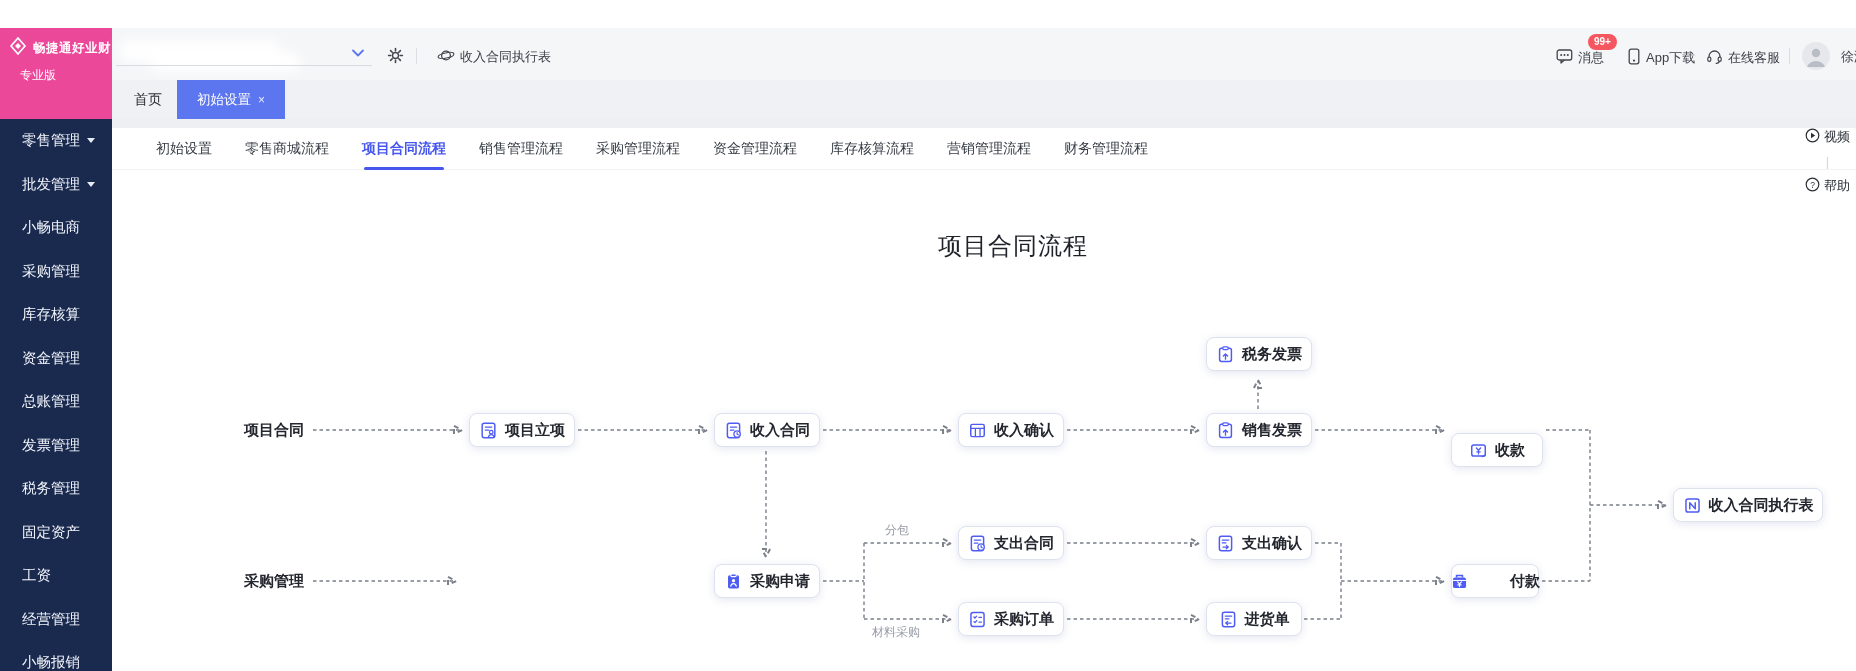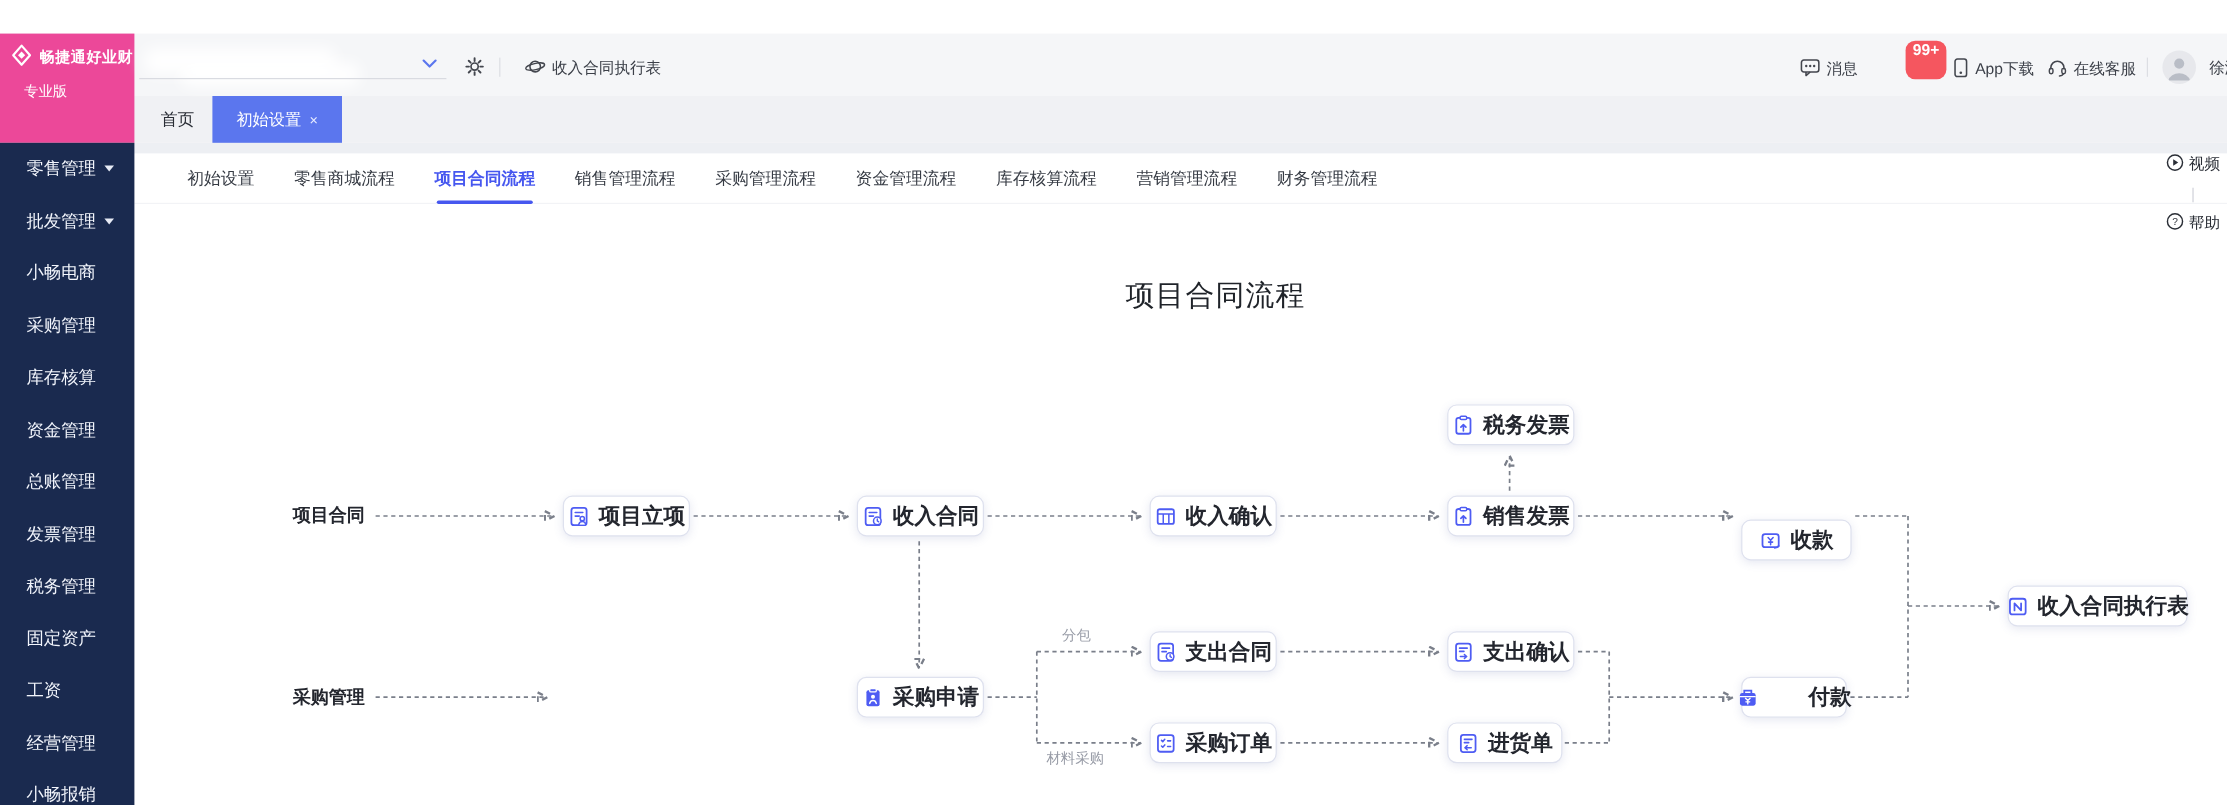--- a/index.html
+++ b/index.html
@@ -16,21 +16,21 @@
   .logo-box { position:absolute; left:0; top:28px; width:112px; height:91px; background:#ec4899; z-index:5; }
   .logo-row { display:flex; align-items:center; gap:5px; padding:8px 0 0 8px; }
   .logo-brand { color:#fff; font-size:12.5px; font-weight:bold; letter-spacing:.5px; white-space:nowrap; }
   .logo-edition { color:#fff; font-size:12px; padding:7px 0 0 20px; }
 
   .redact { position:absolute; background:rgba(255,255,255,.95); filter:blur(6px); border-radius:8px; z-index:6; }
 
   .acct-underline { position:absolute; left:116px; top:44px; width:256px; height:22px; border-bottom:1px solid #d9dbe1; z-index:7; }
   .hdr-ic { position:absolute; display:flex; align-items:center; gap:5px; color:#3c4049; font-size:13px; white-space:nowrap; z-index:7; }
   .hdr-divider { position:absolute; width:1px; height:16px; background:#dcdee3; top:48px; z-index:7; }
-  .badge { position:absolute; background:#f5565f; color:#fff; font-size:13px; font-weight:bold; height:32px; line-height:16px; padding:0 6px; border-radius:8px; z-index:8; }
+  .badge { position:absolute; background:#f5565f; color:#fff; font-size:10px; font-weight:bold; height:16px; line-height:16px; padding:0 6px; border-radius:8px; z-index:8; }
   .avatar { position:absolute; width:28px; height:28px; border-radius:50%; background:#e7e8ec; overflow:hidden; z-index:7; }
 
   
   .wtab-home { position:absolute; left:118px; top:80px; height:39px; line-height:39px; padding:0 16px; font-size:14px; color:#2a2e36; z-index:6; }
   .wtab-active { position:absolute; left:177px; top:80px; height:39px; width:108px; background:#5b76ee; color:#fff; font-size:13.5px; display:flex; align-items:center; justify-content:center; gap:7px; z-index:6; }
   .wtab-close { font-size:12px; color:#e8ecff; cursor:default; }
 
   
   .sidebar { position:absolute; left:0; top:119px; width:112px; height:552px; background:#1a2a4f; z-index:5; }
   .sb-item { position:relative; height:43.5px; display:flex; align-items:center; padding-left:22px; color:#f2f5fc; font-size:14.5px; cursor:pointer; }
@@ -42,21 +42,21 @@
   .ftab { position:relative; font-size:14px; color:#363b44; height:42px; line-height:40px; cursor:pointer; white-space:nowrap; }
   .ftab.active { color:#4657ef; font-weight:bold; }
   .ftab.active::after { content:""; position:absolute; left:2px; right:2px; bottom:0; height:3px; border-radius:2px; background:#4657ef; }
   .tab-links { position:absolute; right:6px; top:0; height:42px; display:flex; align-items:center; gap:8px; font-size:13px; color:#2a2e36;flex-direction:column; }
   .tl-item { display:flex; align-items:center; gap:4px; cursor:pointer; white-space:nowrap; }
   .tl-sep { color:#d4d6dc; }
 
   .flow-title { position:absolute; left:913px; top:230px; width:200px; text-align:center; font-size:24px; font-weight:500; color:#1f2329; letter-spacing:1px; }
 
   
-  .flow-node { position:absolute; height:34px; background:#fff; border:1px solid #dee1ee; border-radius:8px; box-shadow:0 2px 8px rgba(96,106,165,.16); display:flex; align-items:center; justify-content:center; gap:7px; font-size:18px; font-weight:600; color:#23262e; z-index:3; cursor:pointer; white-space:nowrap; }
+  .flow-node { position:absolute; height:34px; background:#fff; border:1px solid #dee1ee; border-radius:8px; box-shadow:0 2px 8px rgba(96,106,165,.16); display:flex; align-items:center; justify-content:center; gap:7px; font-size:15px; font-weight:600; color:#23262e; z-index:3; cursor:pointer; white-space:nowrap; }
   .n-icon { display:flex; align-items:center; }
   .row-label { position:absolute; transform:translate(-50%,-50%); font-size:15px; font-weight:600; color:#23262e; white-space:nowrap; z-index:3; }
   .edge-label { position:absolute; transform:translate(-50%,-50%); font-size:12px; color:#979ba6; white-space:nowrap; z-index:3; }
   #conn { position:absolute; left:0; top:0; z-index:2; }
   #conn path { fill:none; stroke:#7a7f8a; stroke-width:1.4; stroke-dasharray:3.5 3; }
 </style>
 </head>
 <body>
 
 <div id="app">
@@ -100,21 +100,21 @@
   <div class="hdr-ic" style="left:437px;top:48px;">
     <span>
       <svg width="18" height="15" viewBox="0 0 18 15">
           <circle cx="9" cy="7.5" r="4.4" fill="none" stroke="#43464e" stroke-width="1.3"></circle>
           <ellipse cx="9" cy="7.5" rx="8" ry="2.6" fill="none" stroke="#43464e" stroke-width="1.1" transform="rotate(-12 9 7.5)"></ellipse>
         </svg>
     </span>
     <span>收入合同执行表</span>
   </div>
 
-  <div class="hdr-ic" style="left:1500px;top:48px;">
+  <div class="hdr-ic" style="left:1556px;top:48px;">
     <span>
       <svg width="17" height="16" viewBox="0 0 17 16">
           <rect x="1.2" y="2" width="14.5" height="10" rx="2" fill="none" stroke="#43464e" stroke-width="1.3"></rect>
           <path d="M5 12 L5 15 L8.5 12" fill="none" stroke="#43464e" stroke-width="1.3" stroke-linejoin="round"></path>
           <g fill="#43464e">
             <circle cx="5.2" cy="7" r="1"></circle>
             <circle cx="8.5" cy="7" r="1"></circle>
             <circle cx="11.8" cy="7" r="1"></circle>
           </g>
         </svg>

